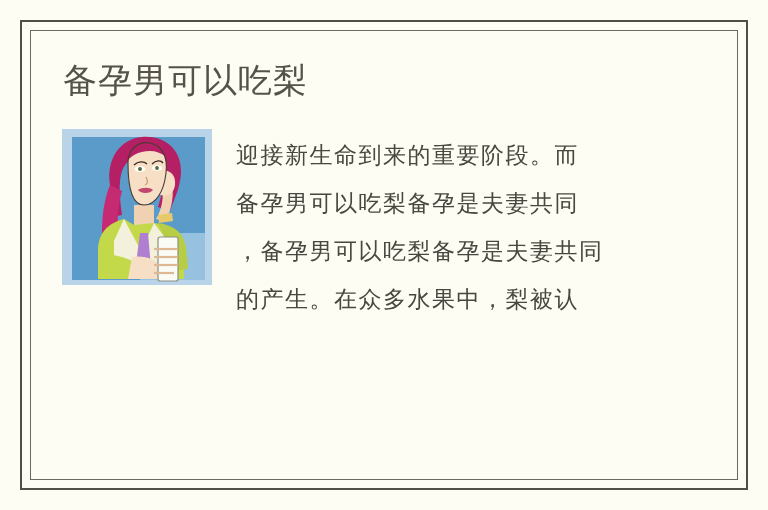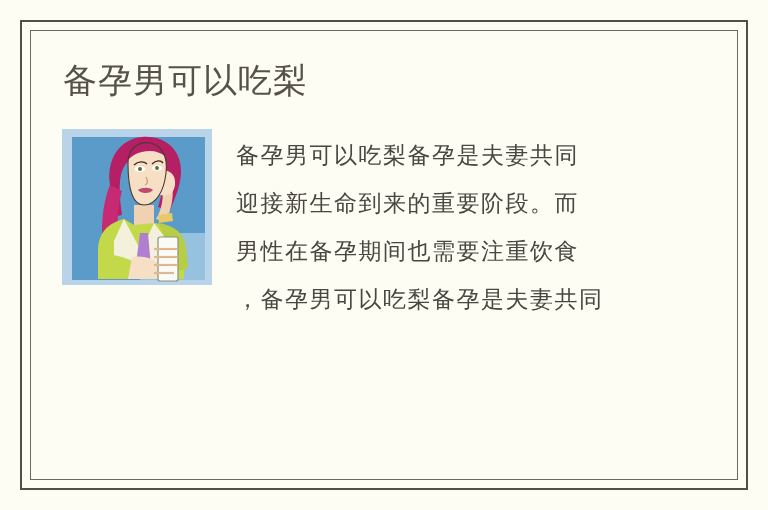--- a/index.html
+++ b/index.html
@@ -182,21 +182,21 @@
           <path d="M92 128 L116 128" stroke="#dcb894" stroke-width="2.2"></path>
           <path d="M92 136 L116 136" stroke="#dcb894" stroke-width="2.2"></path>
           <path d="M92 144 L112 144" stroke="#dcb894" stroke-width="2.2"></path>
 
           <path d="M66 34 C66 18 78 12 88 14 C100 16 106 28 104 44
                    C102 62 94 76 82 76 C70 76 66 58 66 34 Z" fill="none" stroke="#4a3a33" stroke-width="1.1"></path>
         </svg>
       </div>
 
       <div class="body-text">
+        <span class="line">迎接新生命到来的重要阶段。而</span>
         <span class="line">备孕男可以吃梨备孕是夫妻共同</span>
-        <span class="line">迎接新生命到来的重要阶段。而</span>
-        <span class="line">男性在备孕期间也需要注重饮食</span>
         <span class="line">，备孕男可以吃梨备孕是夫妻共同</span>
+        <span class="line">的产生。在众多水果中，梨被认</span>
       </div>
 
     </div>
   </div>
 </div>
 
 </body></html>

